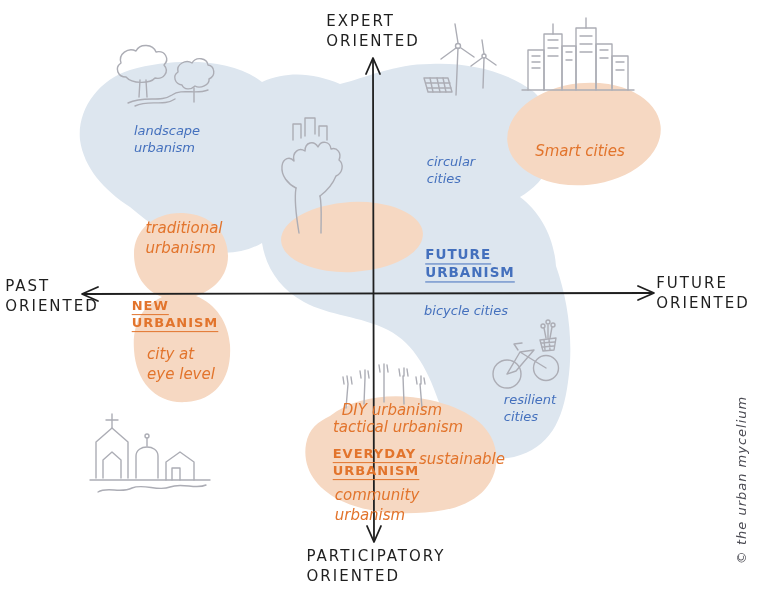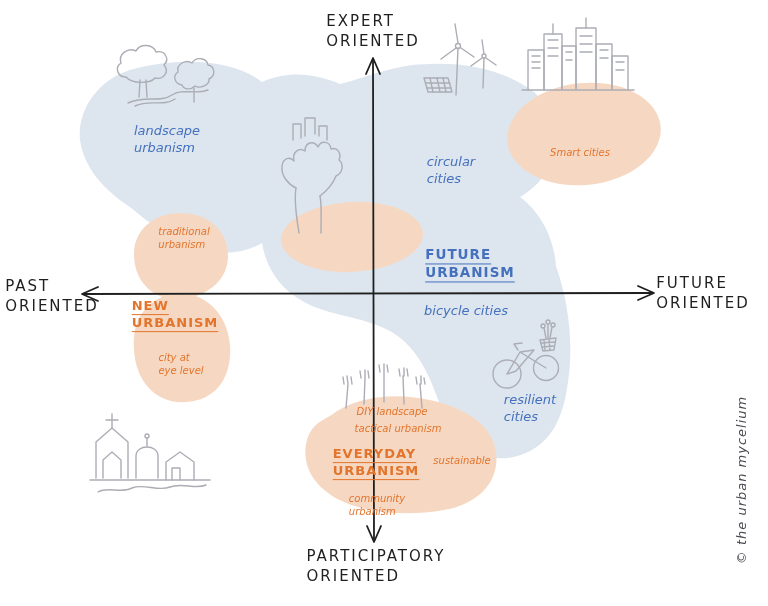--- a/index.html
+++ b/index.html
@@ -28,21 +28,21 @@
     font-weight:500;
     line-height:1.35;
   }
   .blue-script{
     font-size:13px;
     font-style:italic;
     color:var(--blue-text);
     font-weight:500;
   }
   .orange-script{
-    font-size:10px;
+    font-size:15px;
     font-style:italic;
     color:var(--orange-text);
     font-weight:500;
   }
   .orange-caps{
     font-size:13px;
     letter-spacing:1px;
     color:var(--orange-text);
     font-weight:600;
     text-decoration:underline;
@@ -229,21 +229,21 @@
   <div class="label blue-script" style="left:530px;top:409px">resilient
 cities</div>
 
   <div class="label orange-script" style="left:580px;top:152px">Smart  cities</div>
   <div class="label orange-script" style="left:184px;top:238px">traditional
 urbanism</div>
   <div class="label orange-caps" style="left:175px;top:315px">NEW
 URBANISM</div>
   <div class="label orange-script" style="left:181px;top:364px">city at
 eye level</div>
-  <div class="label orange-script" style="left:392px;top:411px">DIY landscape</div>
+  <div class="label orange-script" style="left:392px;top:411px">DIY urbanism</div>
   <div class="label orange-script" style="left:398px;top:428px">tactical urbanism</div>
   <div class="label orange-caps" style="left:376px;top:463px">EVERYDAY
 URBANISM</div>
   <div class="label orange-script" style="left:462px;top:460px">sustainable</div>
   <div class="label orange-script" style="left:377px;top:505px">community
 urbanism</div>
 
   <div class="signature" style="left:741px;top:480px">© the urban mycelium</div>
 
 </div>

